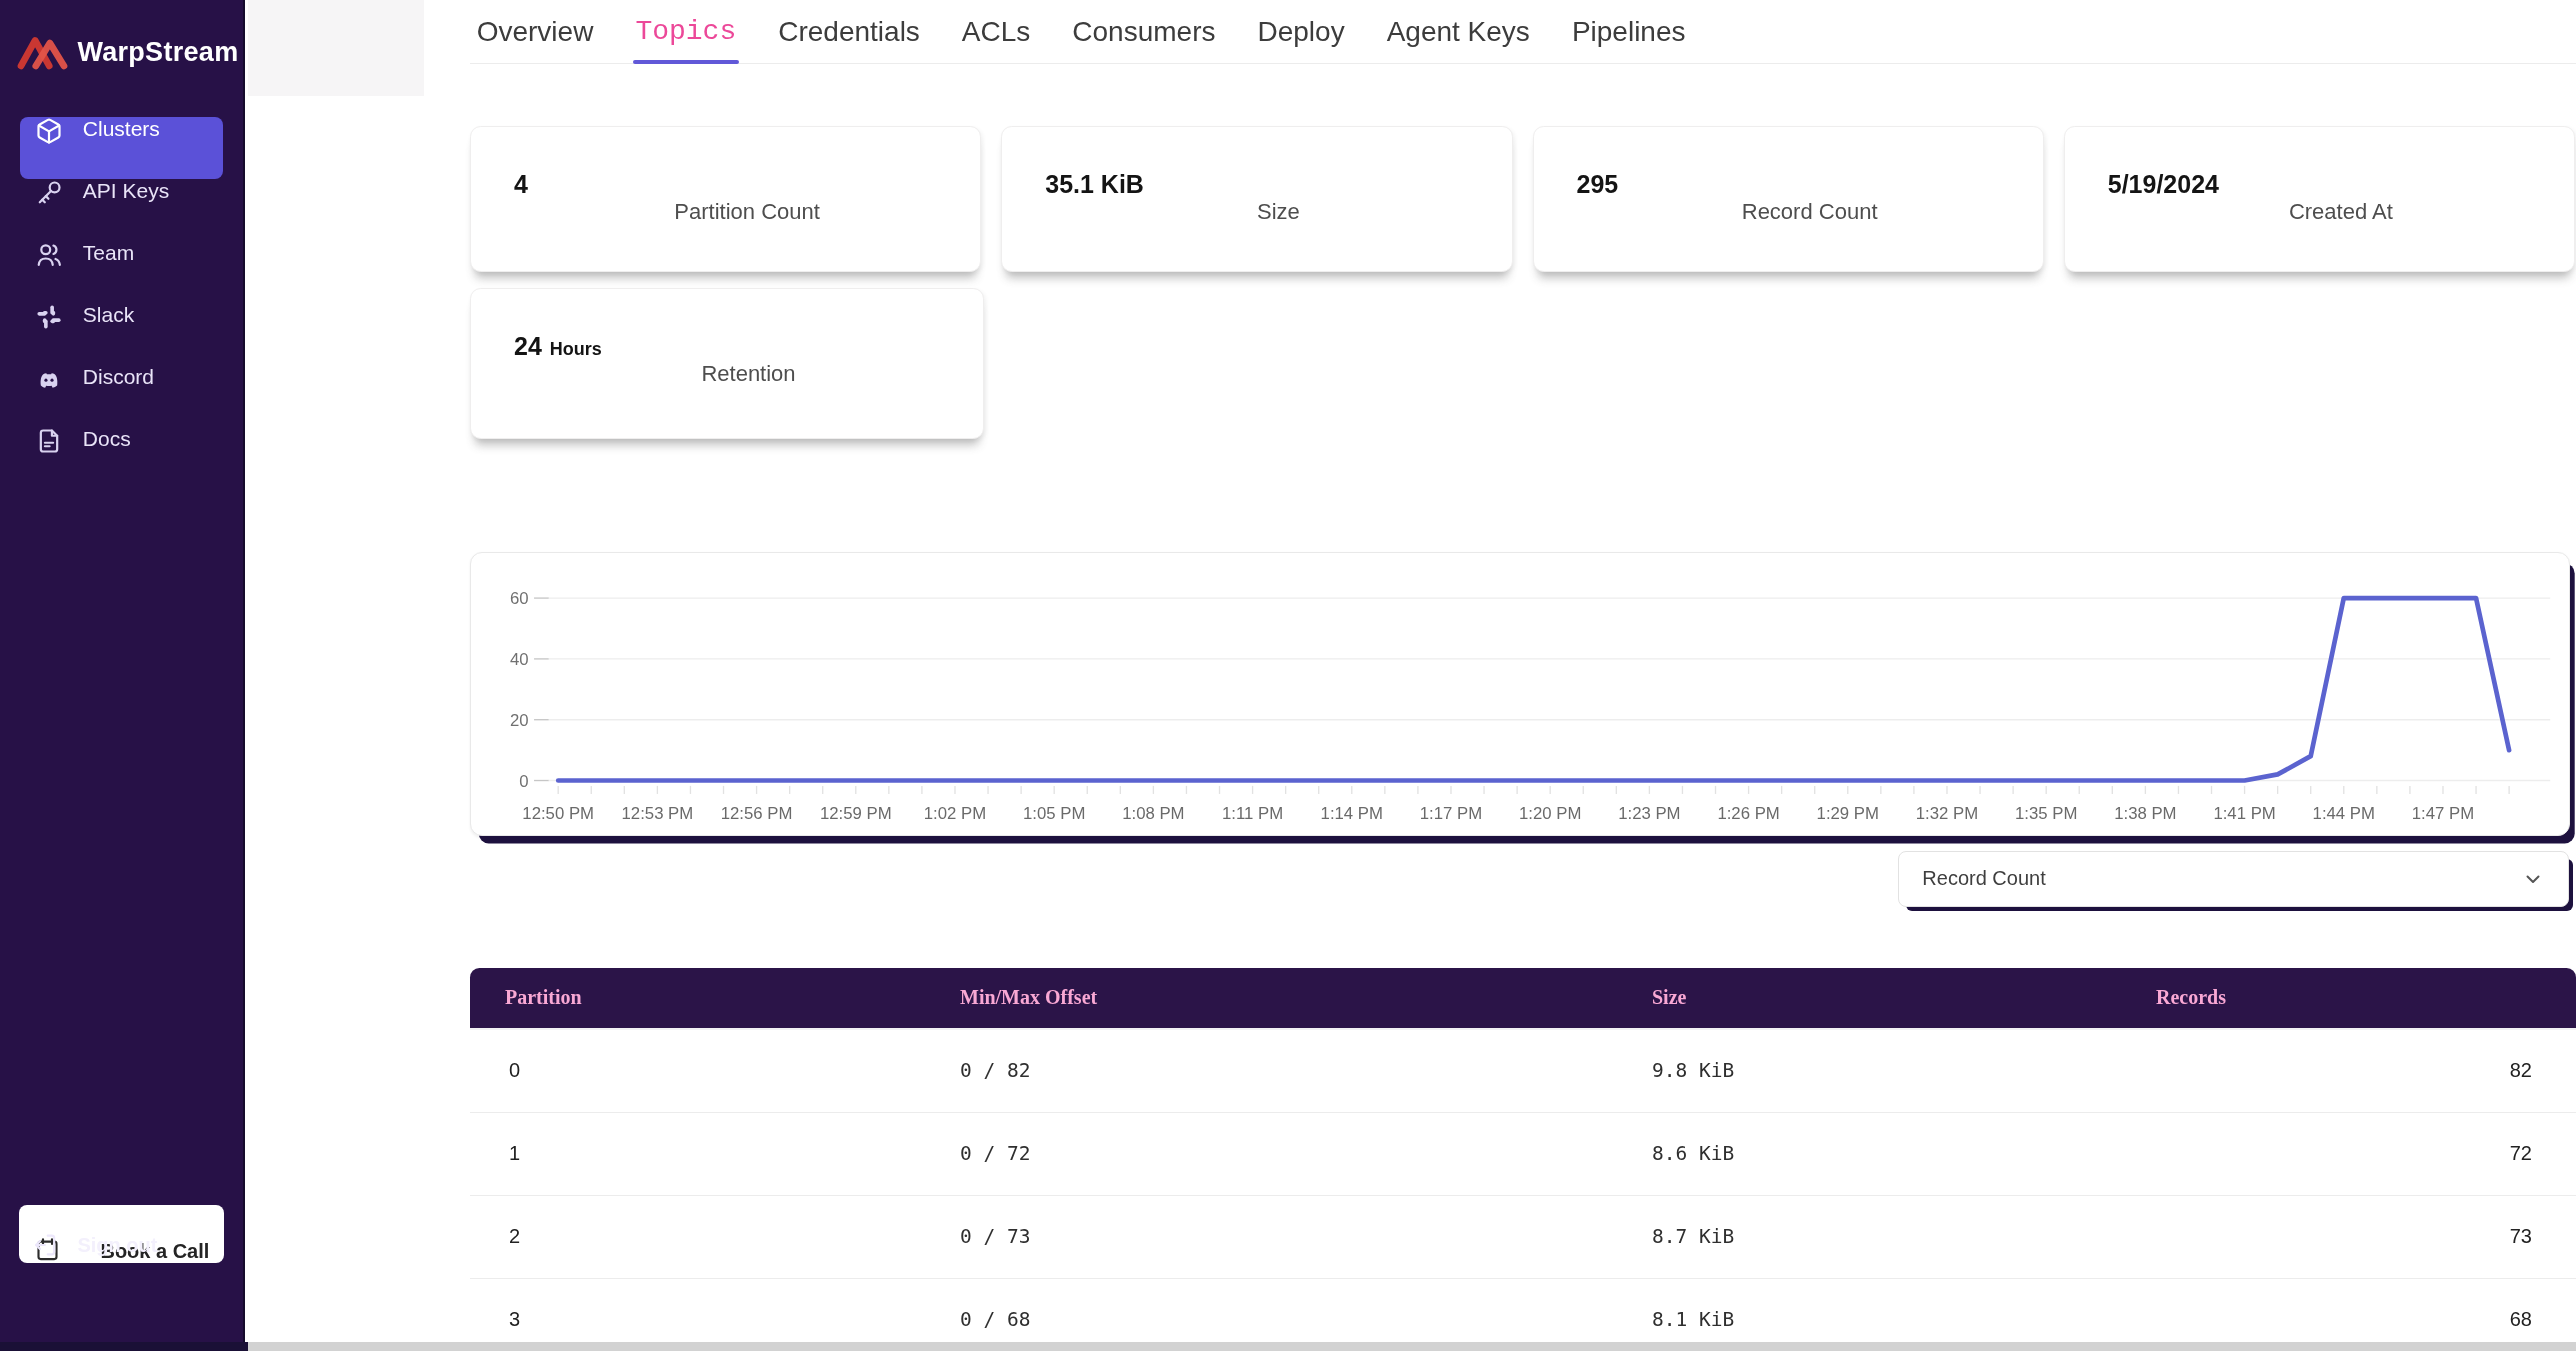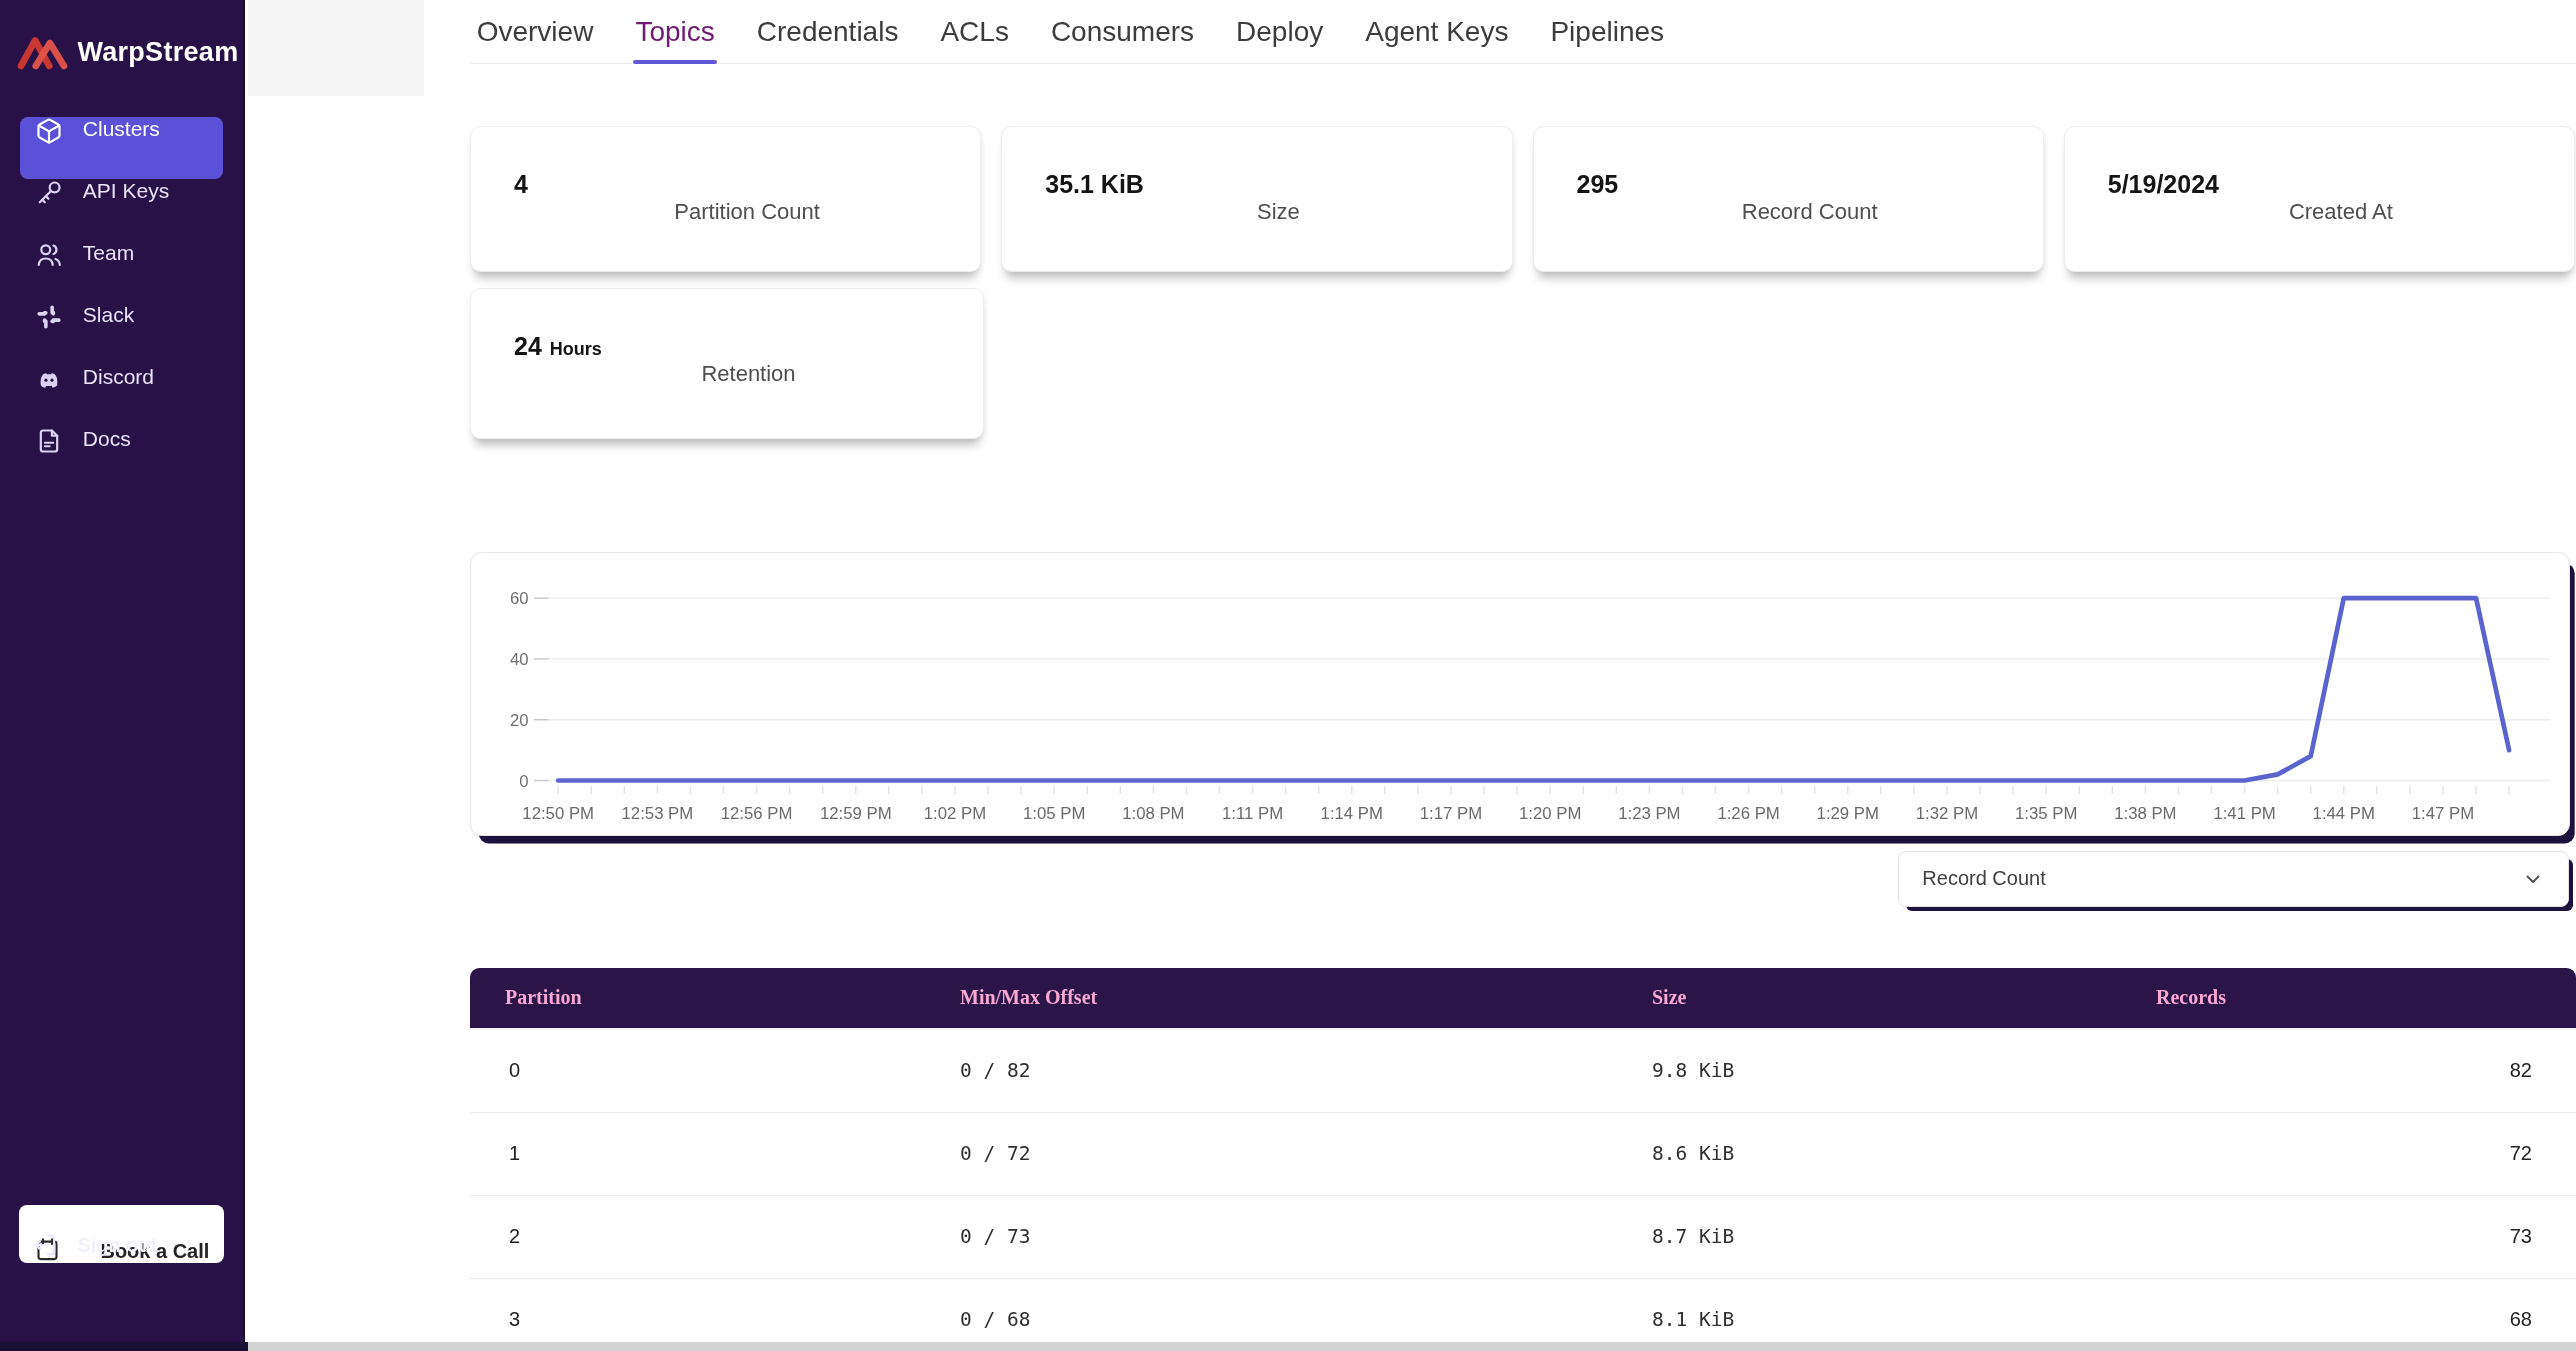--- a/index.html
+++ b/index.html
@@ -29,21 +29,21 @@
 
   
   .main{position:absolute;left:248px;top:0;width:2328px;height:1351px;}
   .gray-block{position:absolute;left:0;top:0;width:176px;height:96px;background:#f6f5f6;}
   .content{margin-left:222px;width:2106px;}
 
   .tabs{display:flex;align-items:center;gap:42px;height:64px;border-bottom:1.3px solid #ececec;
         padding-left:6.7px;box-sizing:border-box;}
   .tab{position:relative;font-size:28px;font-weight:500;color:#3c3c3c;cursor:pointer;
        height:64px;display:flex;align-items:center;}
-  .tab.active{color:#701a75;}
+  .tab.active{color:#ec4899;font-family:Liberation Mono, monospace;}
   .tab.active::after{content:"";position:absolute;left:-2.7px;right:-2.7px;bottom:-0.7px;height:4px;
        background:#6158d8;border-radius:2px;}
 
   .cards{display:flex;gap:20px;width:2105px;margin-top:62px;}
   .card{flex:1;height:146px;background:#fff;border:0.7px solid #efeeee;border-radius:10.7px;
         box-sizing:border-box;padding:43px 0 0 43px;
         box-shadow:0 10.7px 9.4px -5.4px rgba(70,70,70,.33),1.3px 2px 4px rgba(0,0,0,.05);}
   .card .val{font-size:25px;font-weight:700;color:#141414;}
   .card .val .unit{font-size:18px;margin-left:8px;}
   .card .cap{font-size:22px;color:#4e4e4e;margin-top:0;text-align:center;}

